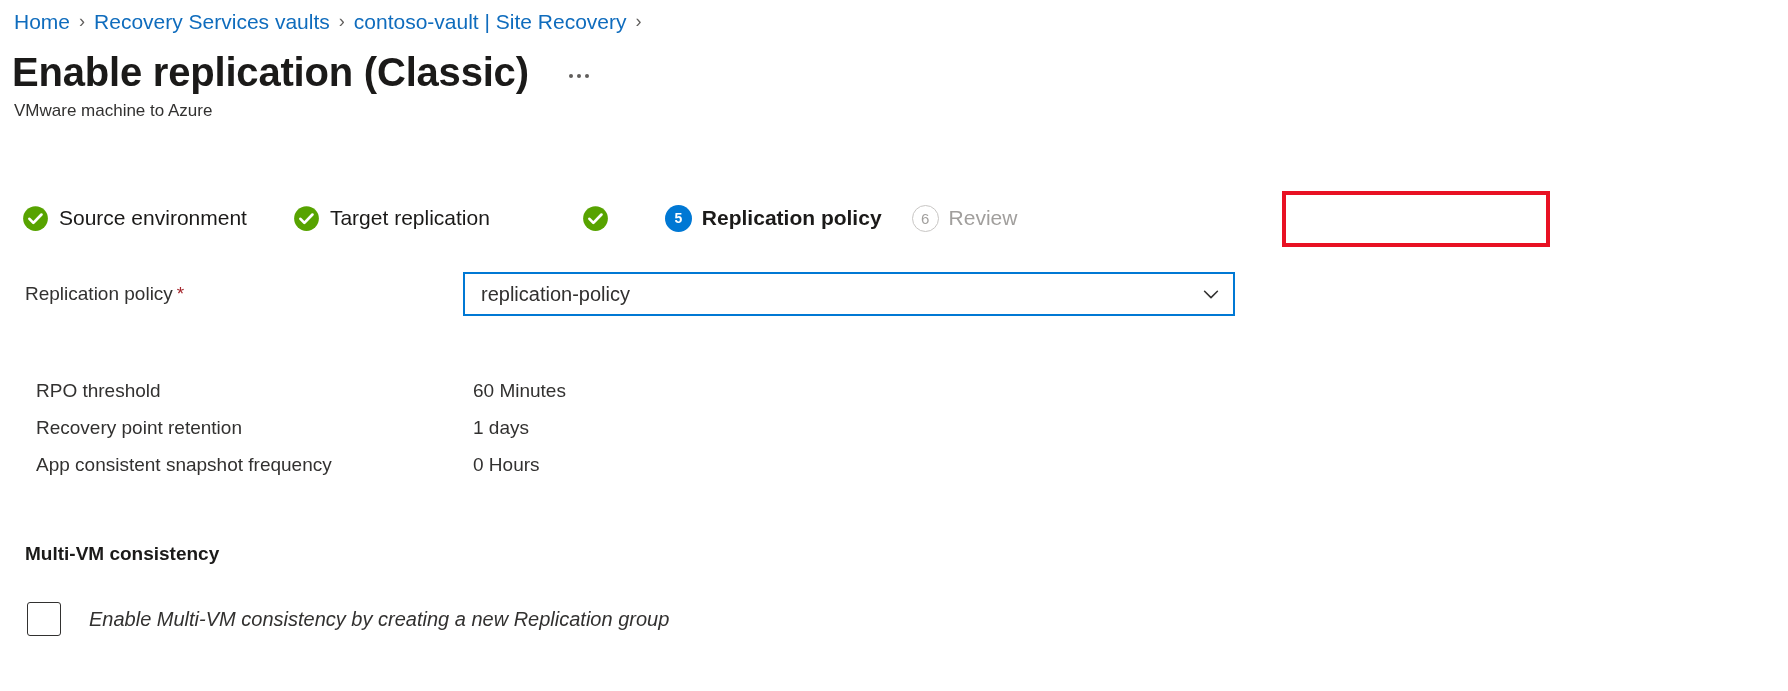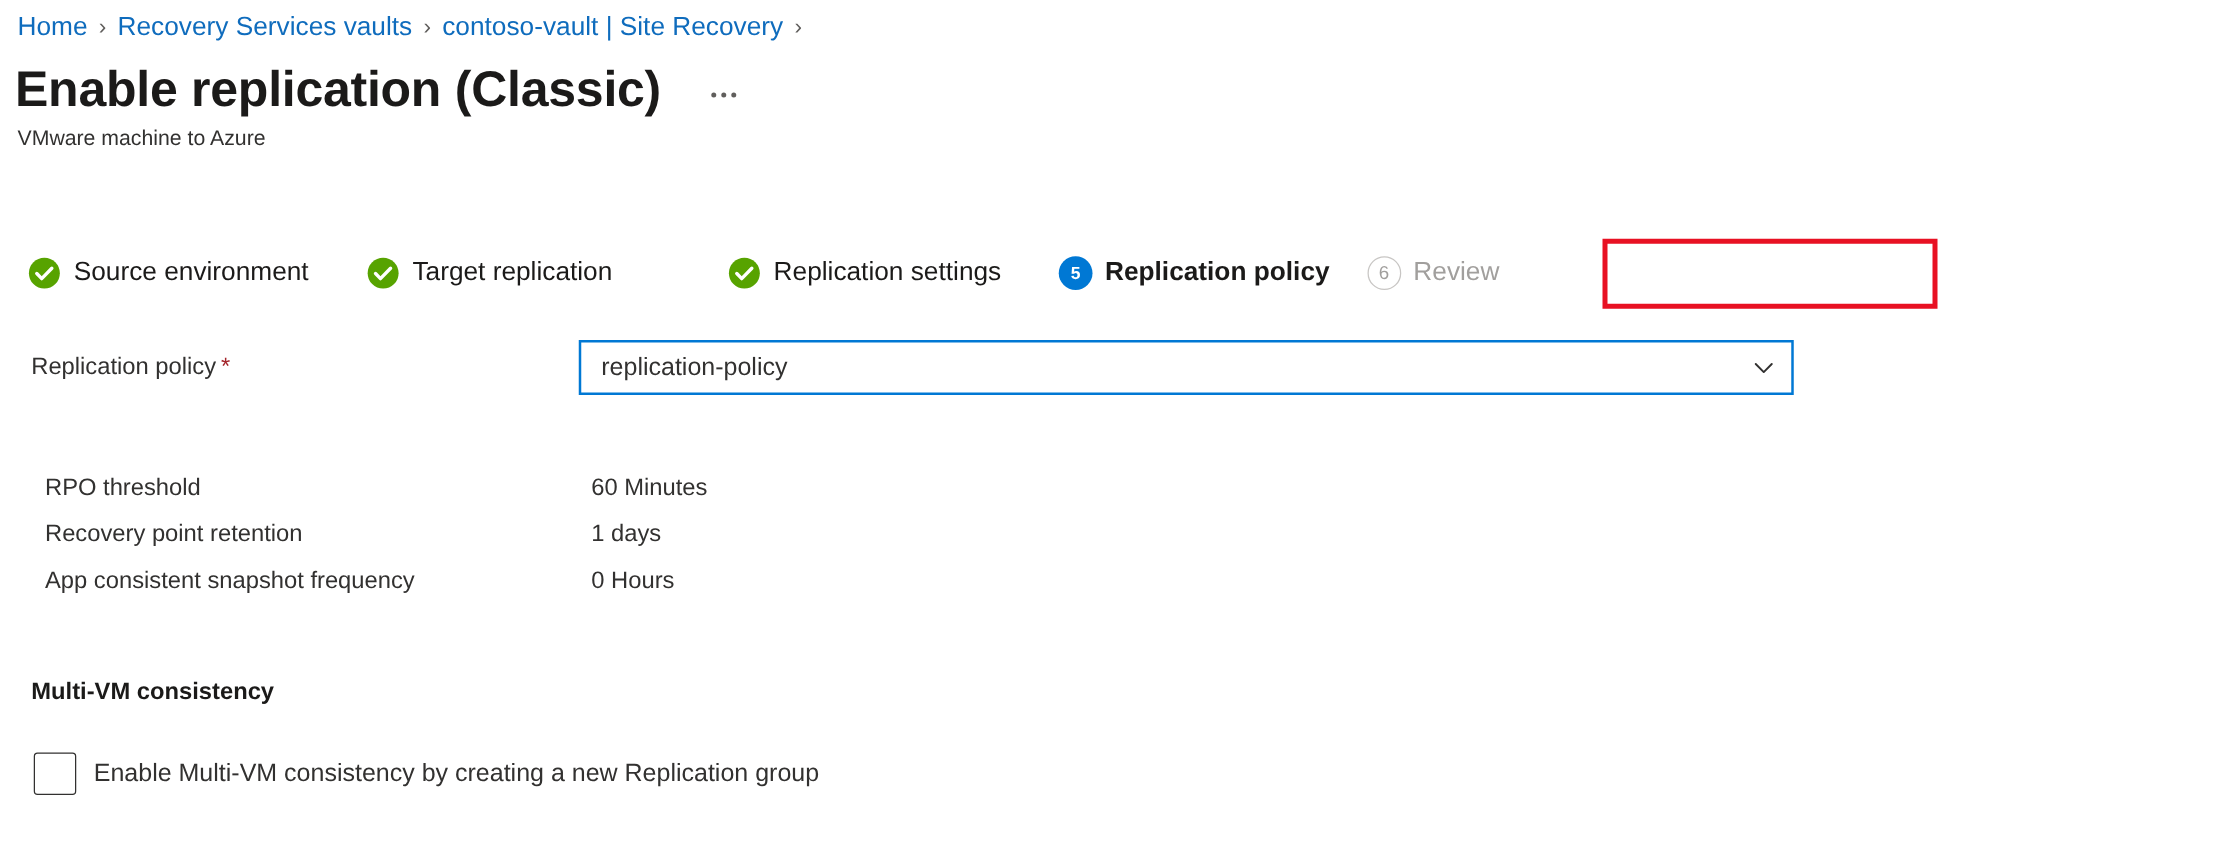--- a/index.html
+++ b/index.html
@@ -157,21 +157,21 @@
     font-size: 19px;
     line-height: 26px;
     color: #323130;
   }
   .req-star { color: #a4262c; margin-left: 4px; }
 
   .dropdown {
     position: absolute;
     left: 463px;
     top: 272px;
-    width: 972px;
+    width: 772px;
     height: 44px;
     border: 2px solid #0078d4;
     box-sizing: border-box;
     background: #ffffff;
     display: flex;
     align-items: center;
     cursor: pointer;
   }
   .dropdown-value {
     flex: 1 1 auto;
@@ -236,25 +236,26 @@
   .checkbox-box {
     width: 34px;
     height: 34px;
     flex: 0 0 34px;
     border: 1.5px solid #323130;
     border-radius: 3px;
     background: #ffffff;
     box-sizing: border-box;
   }
   .checkbox-label {
-    margin-left: 14px;
+    margin-left: 28px;
     font-size: 20px;
     line-height: 26px;
     color: #323130;
     white-space: nowrap;
+    font-style: italic;
   }
 </style>
 </head>
 <body>
 
 <div class="breadcrumb">
   <a class="crumb-link" href="#">Home</a>
   <span class="crumb-sep">›</span>
   <a class="crumb-link" href="#">Recovery Services vaults</a>
   <span class="crumb-sep">›</span>
@@ -298,21 +299,20 @@
 
   <div class="tab-gap"></div>
 
   <div class="tab">
     <span class="tab-icon">
       <svg width="27" height="27" viewBox="0 0 24 24">
           <circle cx="12" cy="12" r="11" fill="#57a300"></circle>
           <path d="M6.6 12.3l3.5 3.6 7.2-7.4" fill="none" stroke="#ffffff" stroke-width="2.4" stroke-linecap="round" stroke-linejoin="round"></path>
         </svg>
     </span>
-    <span class="tab-label">Replication settings</span>
   </div>
   <div class="tab-gap"></div>
 
   <div class="tab active">
     <span class="tab-icon">
       <span class="circle-num blue">5</span>
     </span>
     <span class="tab-label">Replication policy</span>
   </div>
   <div class="tab-gap" style="width:30px"></div>

